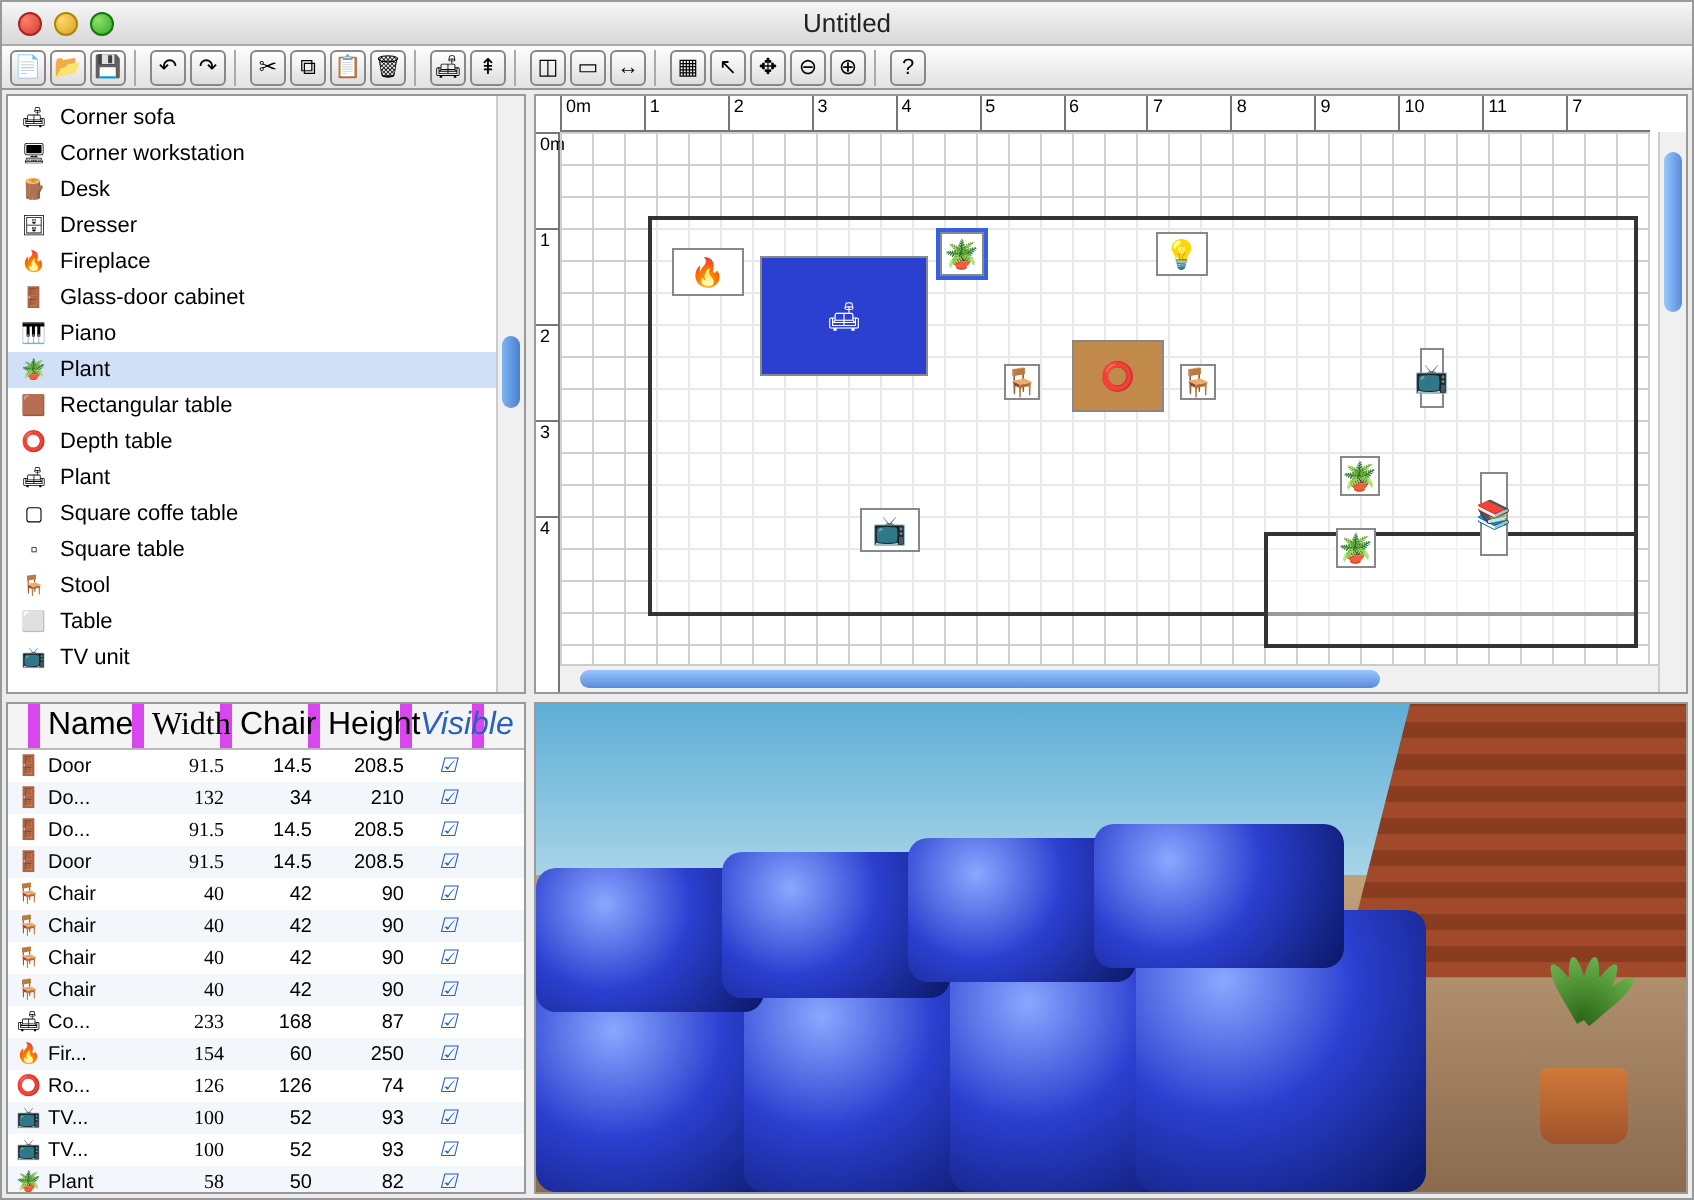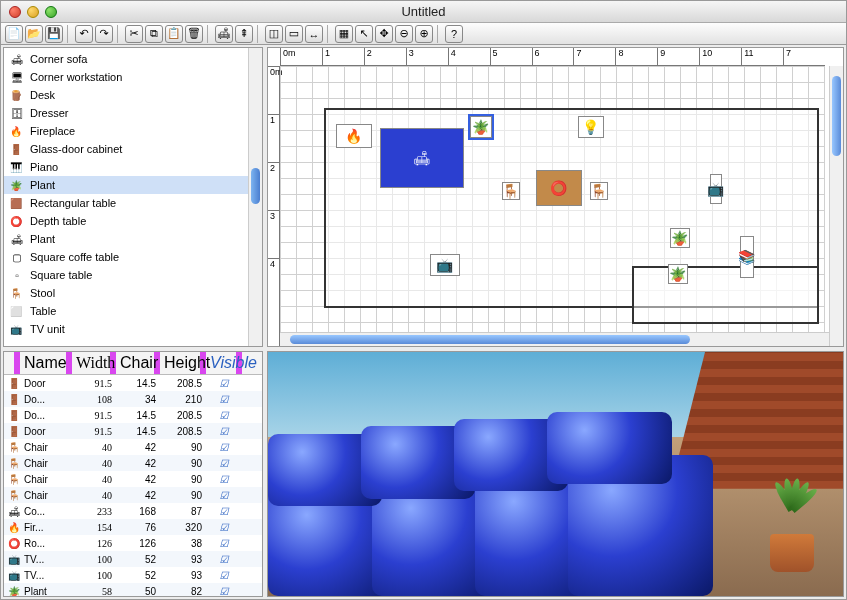--- a/index.html
+++ b/index.html
@@ -253,21 +253,21 @@
             <div class="col-icon">🚪</div>
             <div class="col-name">Door</div>
             <div class="col-w">91.5</div>
             <div class="col-d">14.5</div>
             <div class="col-h">208.5</div>
             <div class="col-vis">☑</div>
           </div>
           <div class="ft-row">
             <div class="col-icon">🚪</div>
             <div class="col-name">Do...</div>
-            <div class="col-w">108</div>
+            <div class="col-w">132</div>
             <div class="col-d">34</div>
             <div class="col-h">210</div>
             <div class="col-vis">☑</div>
           </div>
           <div class="ft-row">
             <div class="col-icon">🚪</div>
             <div class="col-name">Do...</div>
             <div class="col-w">91.5</div>
             <div class="col-d">14.5</div>
             <div class="col-h">208.5</div>
@@ -318,30 +318,30 @@
             <div class="col-name">Co...</div>
             <div class="col-w">233</div>
             <div class="col-d">168</div>
             <div class="col-h">87</div>
             <div class="col-vis">☑</div>
           </div>
           <div class="ft-row">
             <div class="col-icon">🔥</div>
             <div class="col-name">Fir...</div>
             <div class="col-w">154</div>
-            <div class="col-d">76</div>
-            <div class="col-h">320</div>
+            <div class="col-d">60</div>
+            <div class="col-h">250</div>
             <div class="col-vis">☑</div>
           </div>
           <div class="ft-row">
             <div class="col-icon">⭕</div>
             <div class="col-name">Ro...</div>
             <div class="col-w">126</div>
             <div class="col-d">126</div>
-            <div class="col-h">38</div>
+            <div class="col-h">74</div>
             <div class="col-vis">☑</div>
           </div>
           <div class="ft-row">
             <div class="col-icon">📺</div>
             <div class="col-name">TV...</div>
             <div class="col-w">100</div>
             <div class="col-d">52</div>
             <div class="col-h">93</div>
             <div class="col-vis">☑</div>
           </div>

